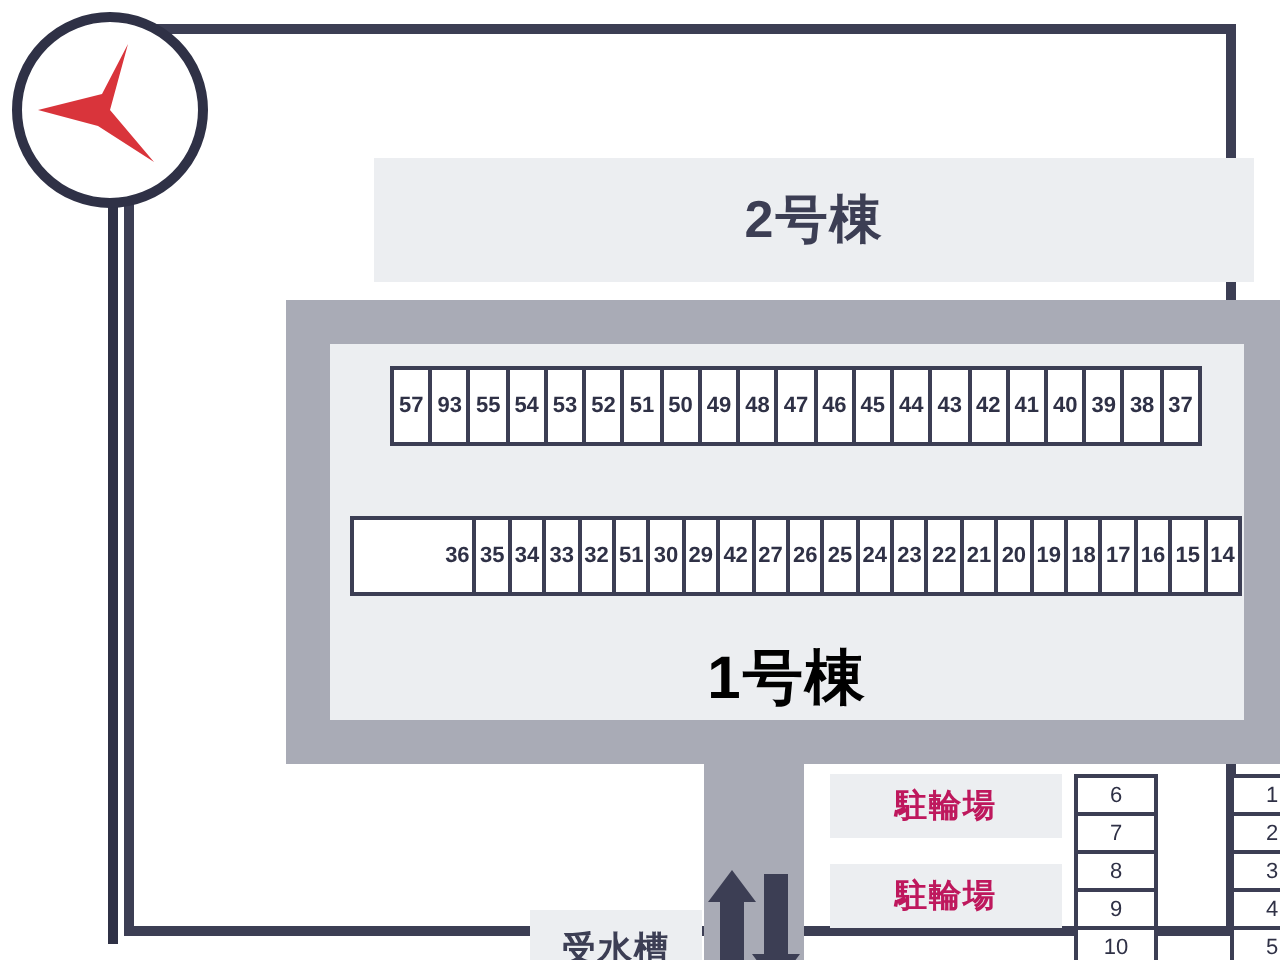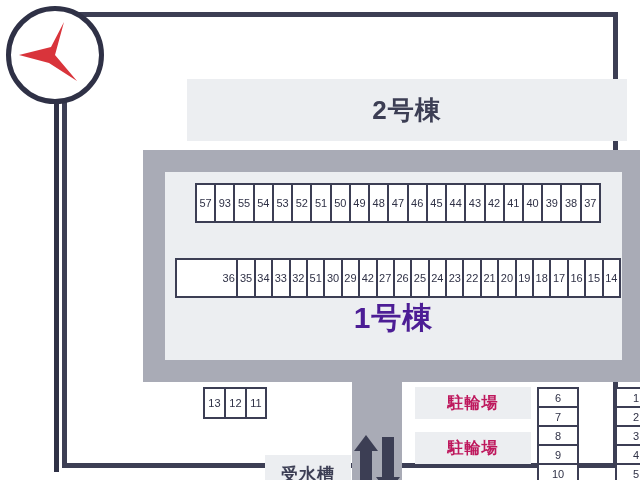--- a/index.html
+++ b/index.html
@@ -98,35 +98,36 @@
     position: absolute;
     left: 98px;
     top: 155px;
     width: 457px;
     height: 188px;
     background: #eceef1;
   }
   .bldg1 .bldg-label {
     position: absolute;
     left: 0; right: 0;
-    bottom: 21px;
+    bottom: 0;
     text-align: center;
     font-size: 30px;
     font-weight: bold;
-    color: #4c1d95;
+    color: #000000;
     letter-spacing: 1px;
   }
 
   
   .stall-row {
     position: absolute;
     display: flex;
     border: 2px solid #3c3e54;
     box-sizing: border-box;
     background: #ffffff;
+    font-weight: bold;
   }
   .stall-row .cell {
     flex: 1 1 auto;
     border-right: 2px solid #3c3e54;
     box-sizing: border-box;
     display: flex;
     align-items: center;
     justify-content: center;
     font-size: 11px;
     color: #2f3146;
@@ -281,25 +282,20 @@
         <div class="cell">19</div>
         <div class="cell">18</div>
         <div class="cell">17</div>
         <div class="cell">16</div>
         <div class="cell">15</div>
         <div class="cell">14</div>
       </div>
 
     <div id="driveway"></div>
 
-    <div class="stall-row" id="row-small">
-        <div class="cell">13</div>
-        <div class="cell">12</div>
-        <div class="cell">11</div>
-      </div>
 
     <div id="water-tank">受水槽</div>
 
     <div class="bike-box" id="bike-1">駐輪場</div>
     <div class="bike-box" id="bike-2">駐輪場</div>
 
     <div class="stall-col" id="col-a">
         <div class="cell">6</div>
         <div class="cell">7</div>
         <div class="cell">8</div>

